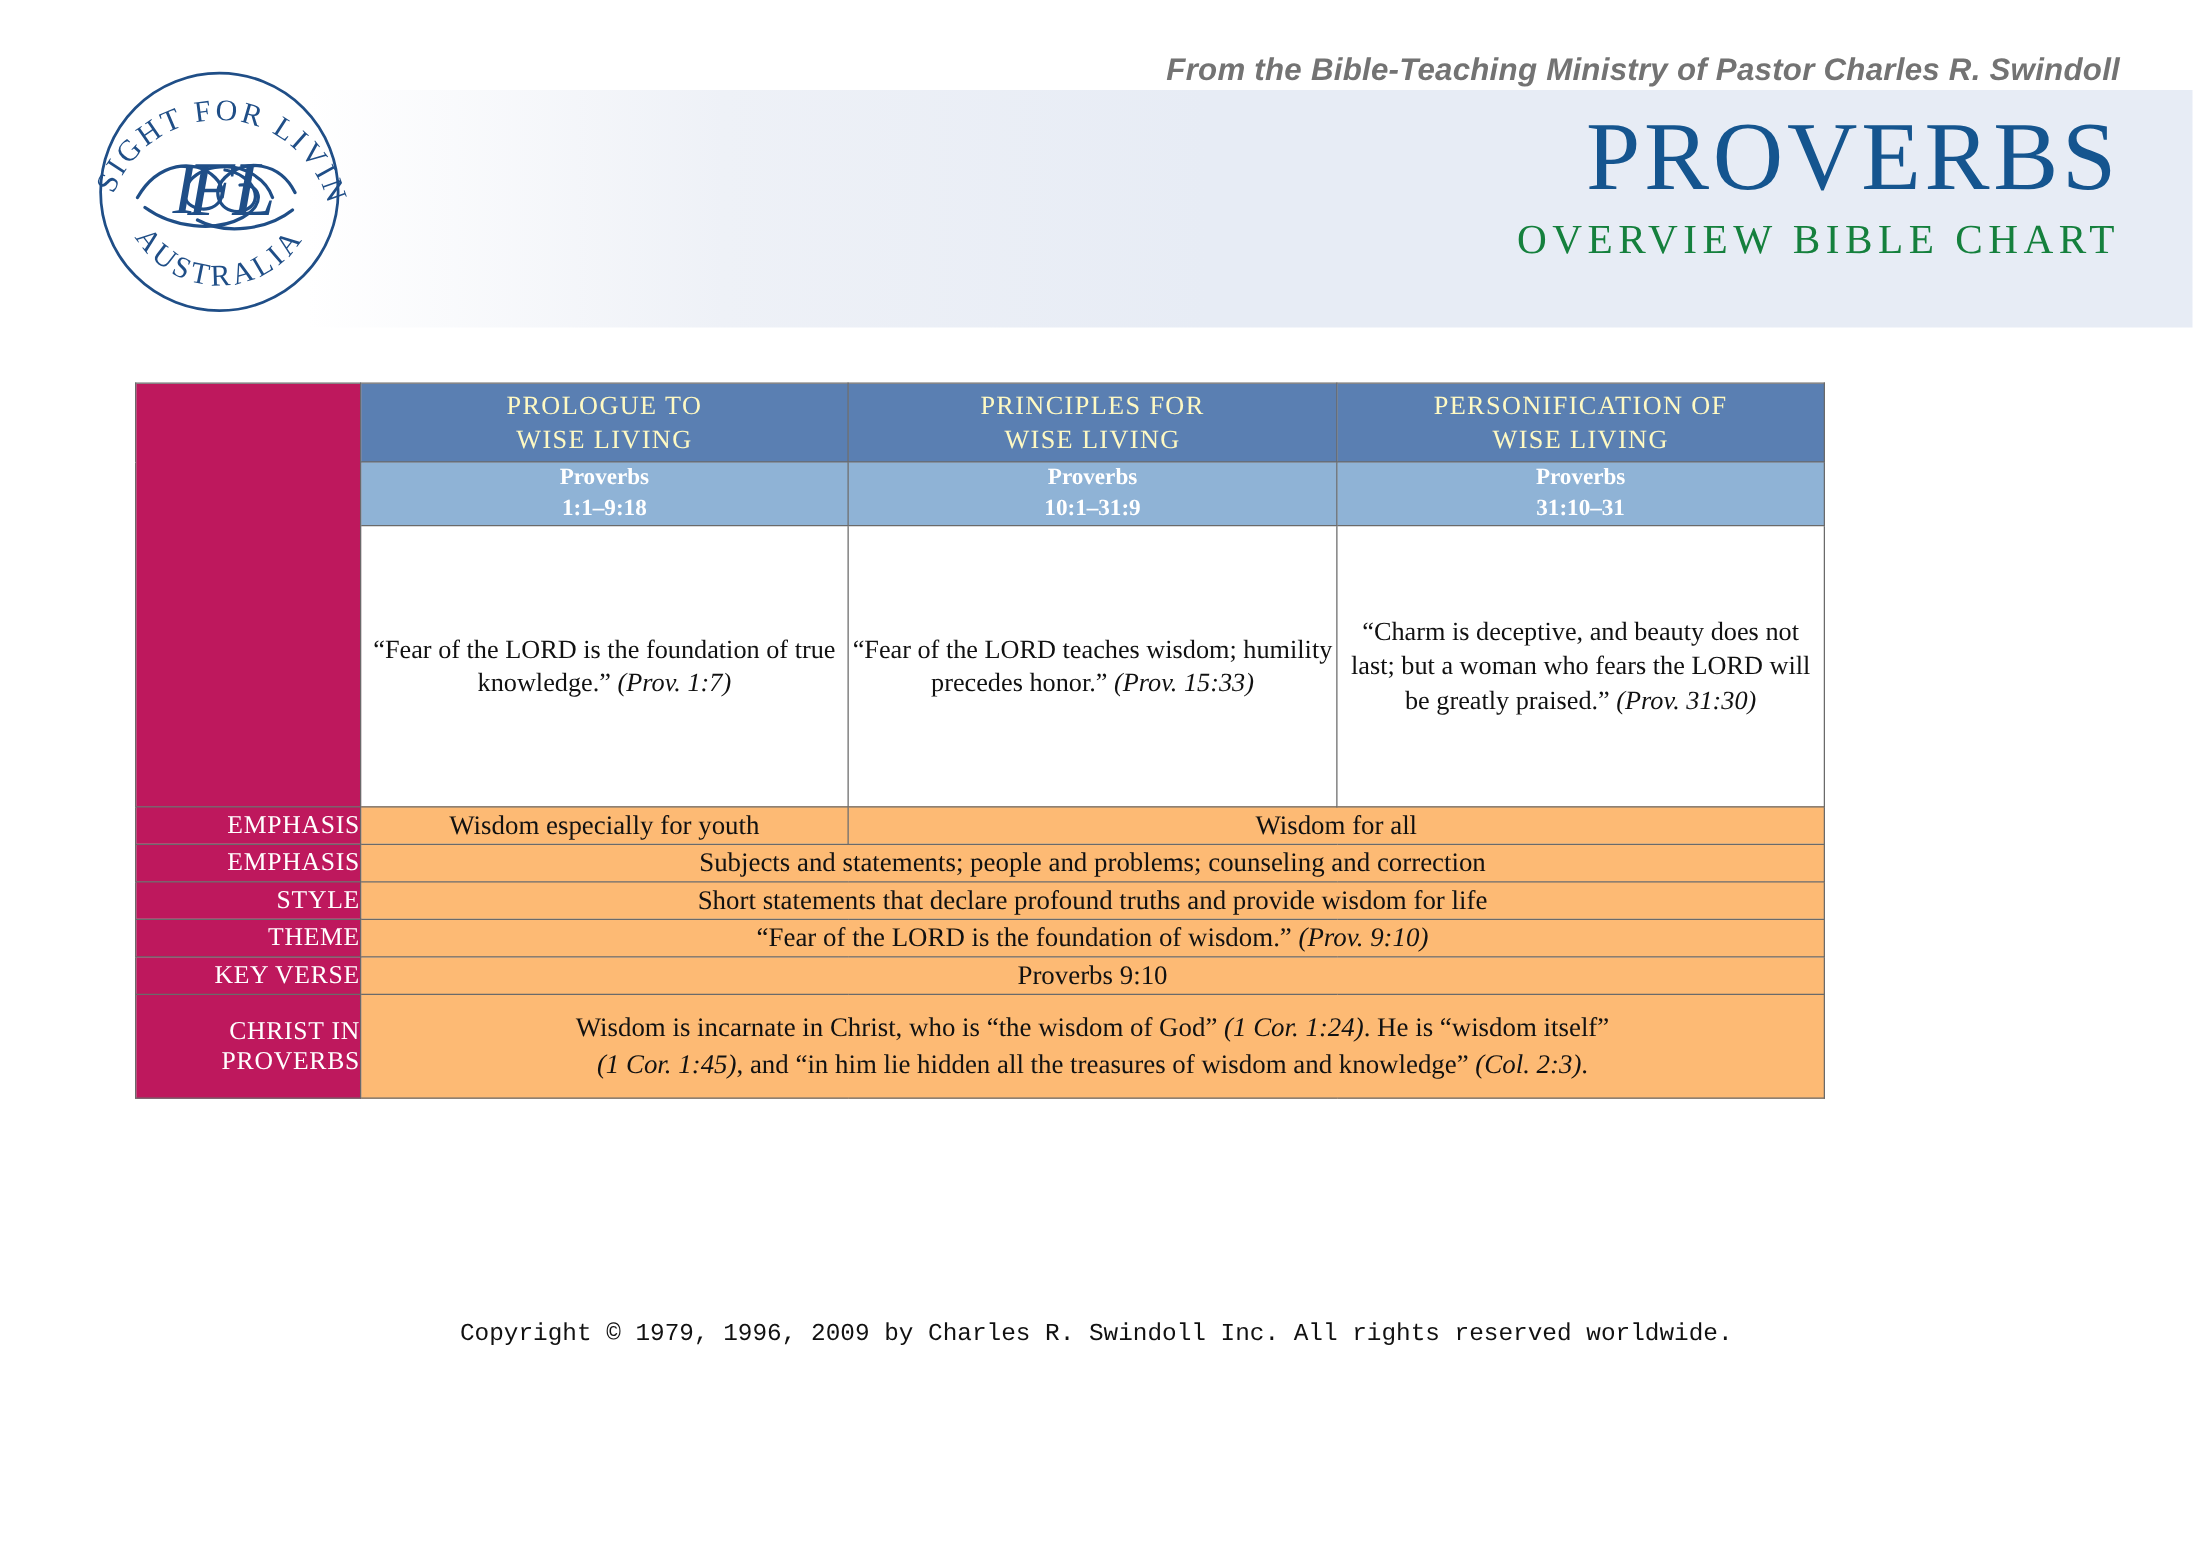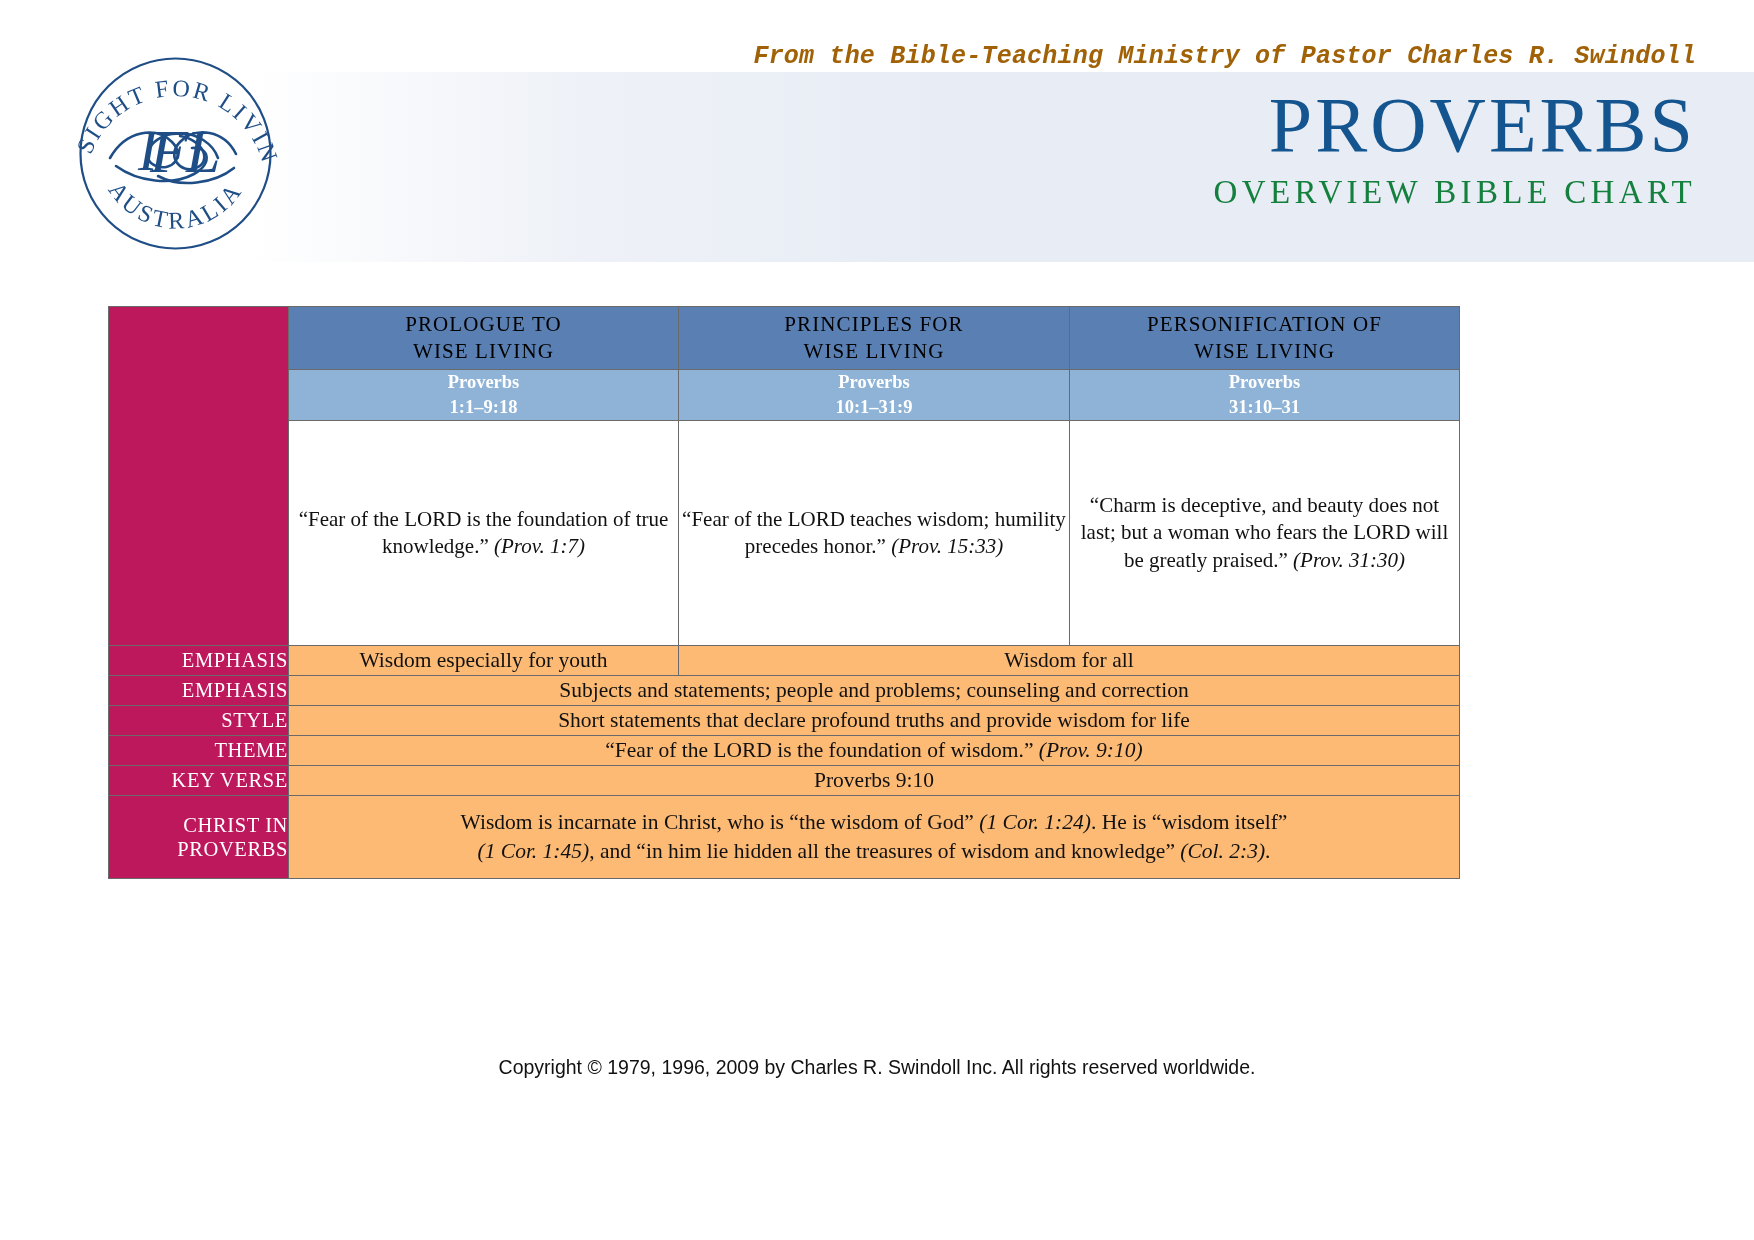--- a/index.html
+++ b/index.html
@@ -26,25 +26,25 @@
     left: 0;
     top: 72px;
     width: 1754px;
     height: 190px;
     background: linear-gradient(to right, #ffffff 0%, #ffffff 14%, #eef1f7 33%, #e7ecf5 55%, #e7ecf5 100%);
   }
   .tagline {
     position: absolute;
     right: 58px;
     top: 42px;
-    font-family: Liberation Mono, monospace;
+    font-family: Liberation Sans, sans-serif;
     font-style: italic;
     font-weight: bold;
     font-size: 25px;
-    color: #a16207;
+    color: #737373;
     letter-spacing: 0.2px;
     white-space: nowrap;
     text-align: right;
   }
   .title-block {
     position: absolute;
     right: 58px;
     top: 88px;
     text-align: right;
   }
@@ -106,21 +106,21 @@
     padding: 6px 14px 6px 6px;
     font-size: 20.5px;
     letter-spacing: 0.6px;
     line-height: 1.18;
     border-color: #6a6a6a;
   }
   td.sidelabel.blank { padding: 0; }
 
   td.secthead {
     background: #5a7fb2;
-    color: #000000;
+    color: #fef9c3;
     text-align: center;
     font-size: 21px;
     letter-spacing: 1.1px;
     line-height: 1.28;
     height: 62px;
     padding: 6px 8px;
   }
   td.refcell {
     background: #8fb3d6;
     color: #ffffff;
@@ -153,21 +153,21 @@
   td.bodycell .vref { font-style: italic; }
   td.bodycell.tall { padding: 12px 18px; }
 
   
   .footer {
     position: absolute;
     left: 0;
     top: 1053px;
     width: 1754px;
     text-align: center;
-    font-family: Liberation Sans, sans-serif;
+    font-family: Liberation Mono, monospace;
     font-size: 19.5px;
     color: #111111;
     line-height: 1.5;
   }
   .footer .it { font-style: italic; }
 </style>
 </head>
 <body>
 
 <div class="header">

